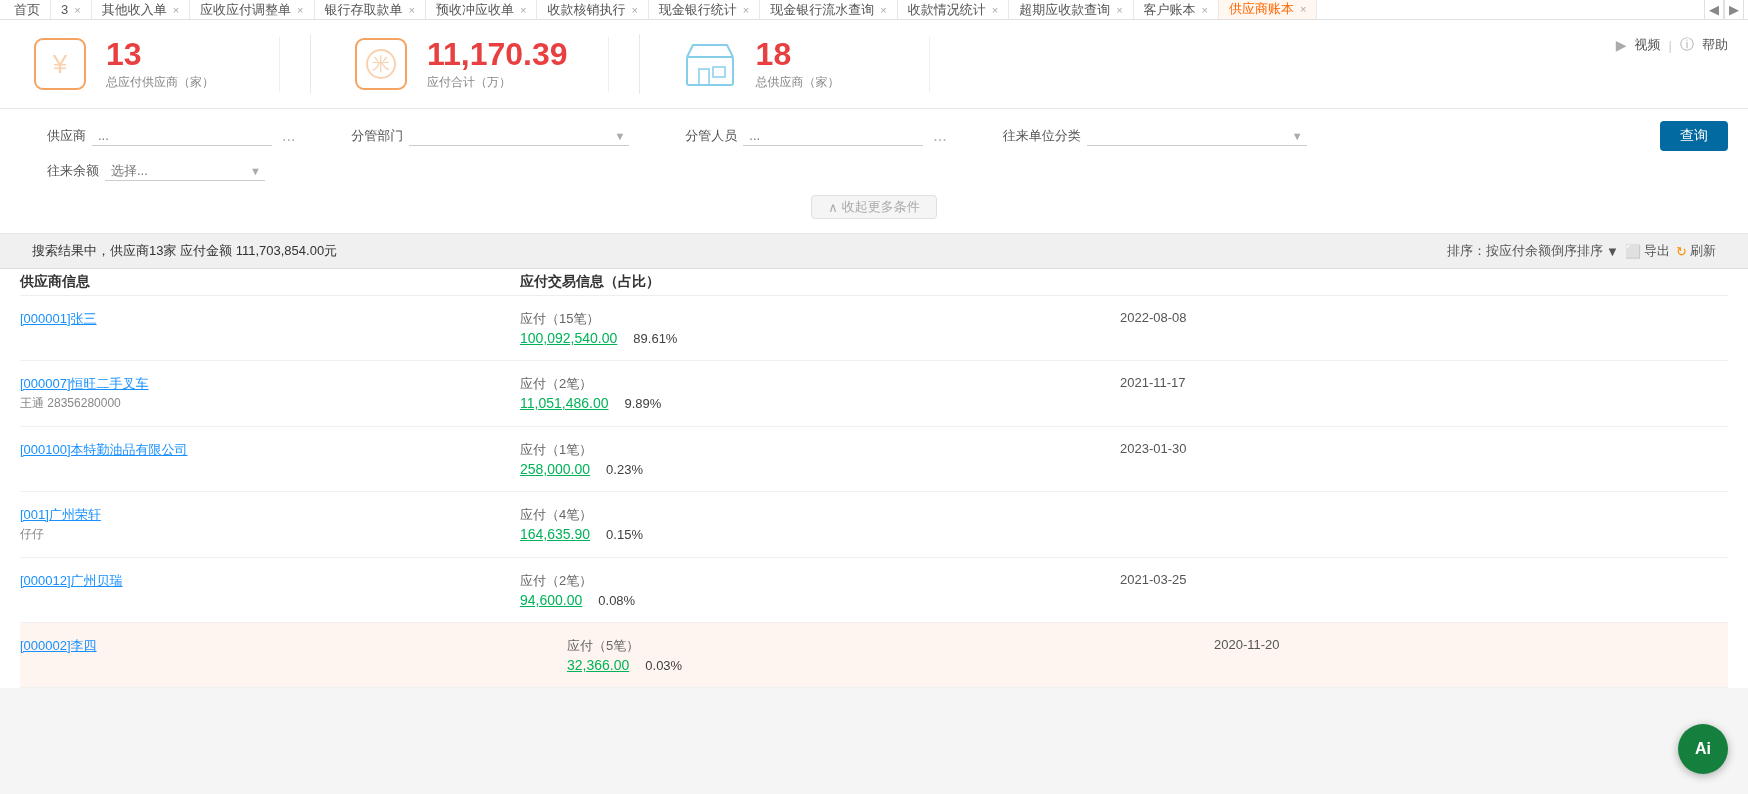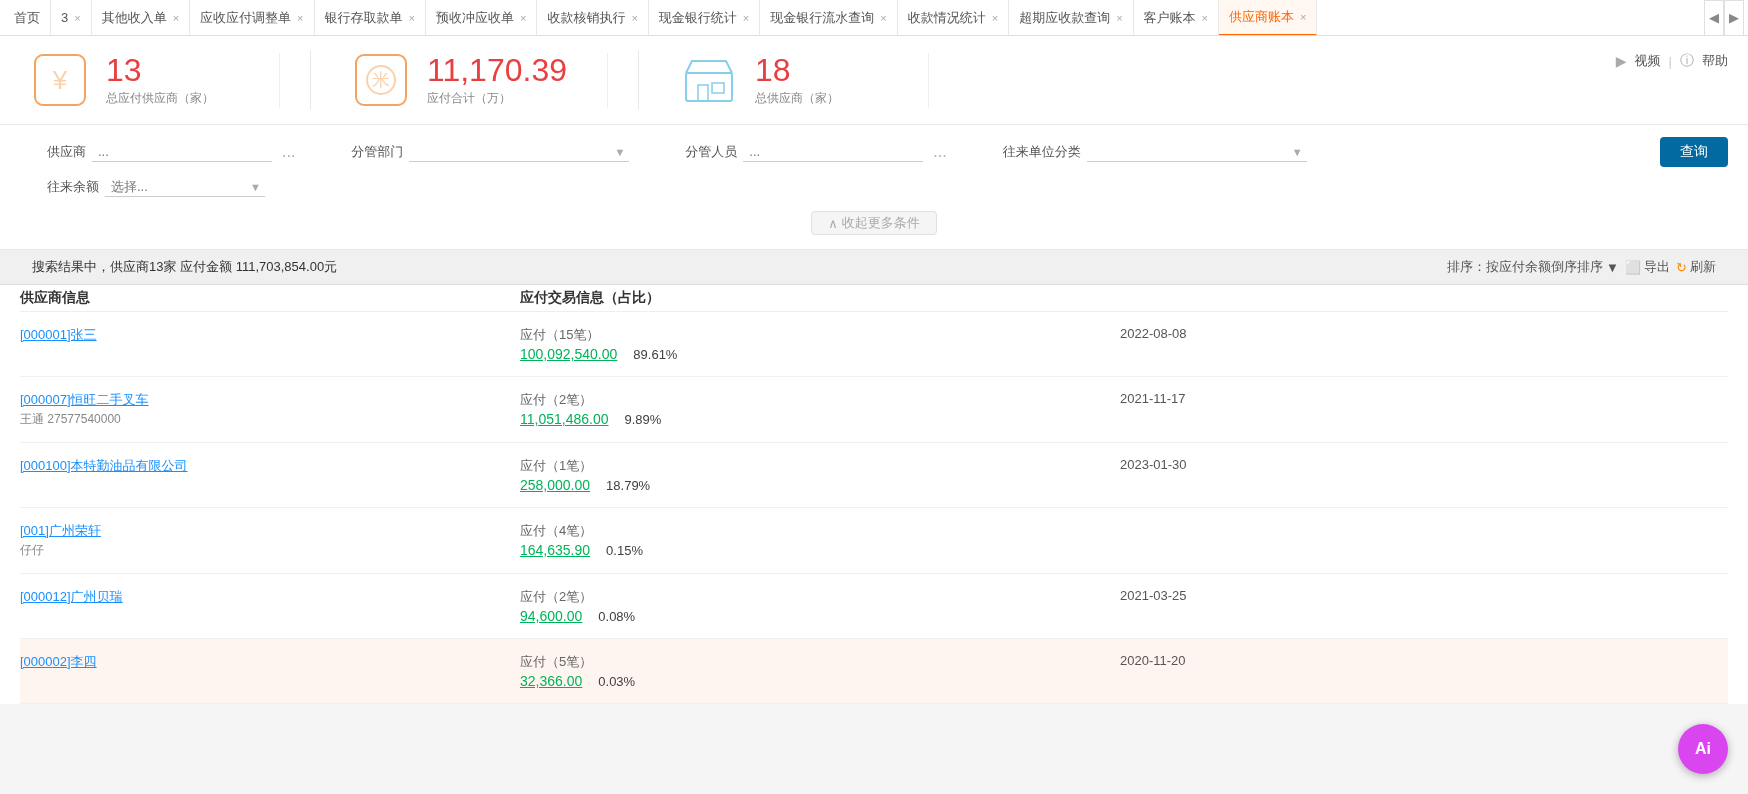--- a/index.html
+++ b/index.html
@@ -4,21 +4,21 @@
   <style>
     * { margin: 0; padding: 0; box-sizing: border-box; }
     body { font-family: 'Microsoft YaHei', Arial, sans-serif; font-size: 13px; background: #f5f5f5; color: #333; width: 1748px; overflow-x: hidden; }
 
     
     .top-nav {
       background: #fff;
       border-bottom: 1px solid #e0e0e0;
       display: flex;
       align-items: center;
-      height: 36px;
+      height: 20px;
       padding: 0 4px;
       overflow: hidden;
       justify-content: flex-end;
     }
     .nav-tab {
       display: flex;
       align-items: center;
       padding: 0 10px;
       height: 36px;
       white-space: nowrap;
@@ -75,21 +75,21 @@
       width: 60px;
       height: 55px;
       margin-right: 16px;
       display: flex;
       align-items: center;
       justify-content: center;
     }
     .summary-num {
       color: #e84040;
       font-size: 32px;
-      font-weight: normal;
+      font-weight: bold;
       line-height: 1;
     }
     .summary-label {
       color: #888;
       font-size: 12px;
       margin-top: 4px;
     }
     .top-right-links {
       position: absolute;
       right: 20px;
@@ -236,20 +236,21 @@
     }
     .table-row {
       display: grid;
       grid-template-columns: 500px 600px 1fr;
       padding: 14px 0;
       border-bottom: 1px solid #f0f0f0;
       align-items: start;
     }
     .table-row:last-child {
       background: #fff5f0;
+      gap: 47px;
     }
     .supplier-name {
       color: #1890ff;
       text-decoration: underline;
       cursor: pointer;
       font-size: 13px;
     }
     .supplier-sub {
       color: #888;
       font-size: 12px;
@@ -464,41 +465,41 @@
         <span class="tx-amount">100,092,540.00</span>
         <span class="tx-pct">89.61%</span>
       </div>
     </div>
     <div class="last-pay">2022-08-08</div>
   </div>
 
   <div class="table-row">
     <div>
       <span class="supplier-name">[000007]恒旺二手叉车</span>
-      <div class="supplier-sub">王通  27577540000</div>
+      <div class="supplier-sub">王通  28356280000</div>
     </div>
     <div>
       <div class="tx-label">应付（2笔）</div>
       <div class="tx-row">
         <span class="tx-amount">11,051,486.00</span>
         <span class="tx-pct">9.89%</span>
       </div>
     </div>
     <div class="last-pay">2021-11-17</div>
   </div>
 
   <div class="table-row">
     <div>
       <span class="supplier-name">[000100]本特勤油品有限公司</span>
     </div>
     <div>
       <div class="tx-label">应付（1笔）</div>
       <div class="tx-row">
         <span class="tx-amount">258,000.00</span>
-        <span class="tx-pct">18.79%</span>
+        <span class="tx-pct">0.23%</span>
       </div>
     </div>
     <div class="last-pay">2023-01-30</div>
   </div>
 
   <div class="table-row">
     <div>
       <span class="supplier-name">[001]广州荣轩</span>
       <div class="supplier-sub">仔仔</div>
     </div>
@@ -535,15 +536,15 @@
       <div class="tx-row">
         <span class="tx-amount">32,366.00</span>
         <span class="tx-pct">0.03%</span>
       </div>
     </div>
     <div class="last-pay">2020-11-20</div>
   </div>
 
 </div>
 
-<div style="position:fixed; bottom:20px; right:20px; background:#d946ef; color:#fff; border-radius:50%; width:50px; height:50px; display:flex; align-items:center; justify-content:center; font-size:16px; font-weight:bold; cursor:pointer; box-shadow: 0 2px 8px rgba(0,0,0,0.3);">
+<div style="position:fixed; bottom:20px; right:20px; background:#15803d; color:#fff; border-radius:50%; width:50px; height:50px; display:flex; align-items:center; justify-content:center; font-size:16px; font-weight:bold; cursor:pointer; box-shadow: 0 2px 8px rgba(0,0,0,0.3);">
   <span>Ai</span>
 </div>
 
 </body></html>

